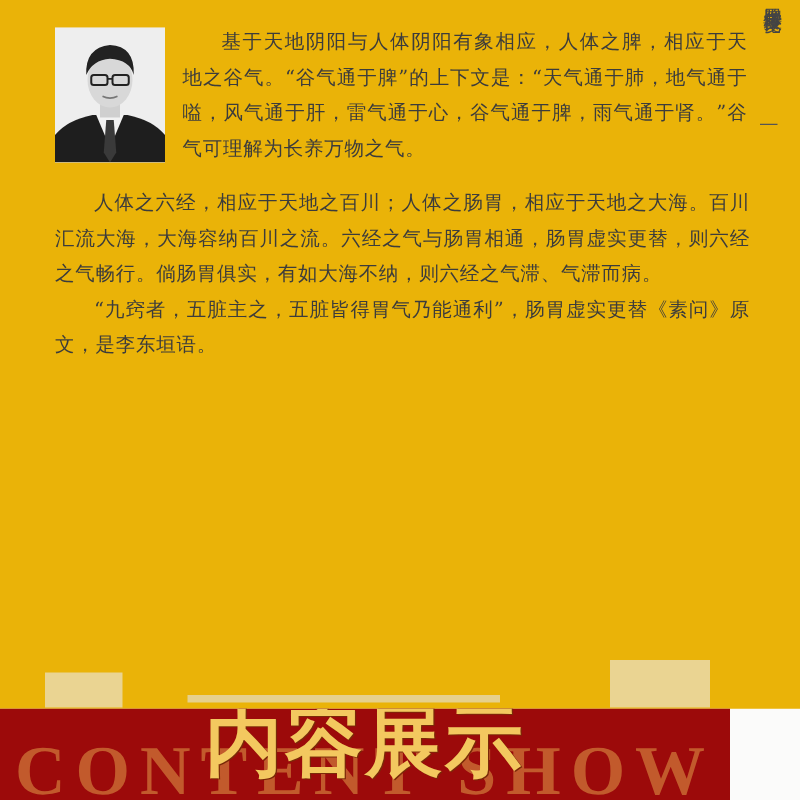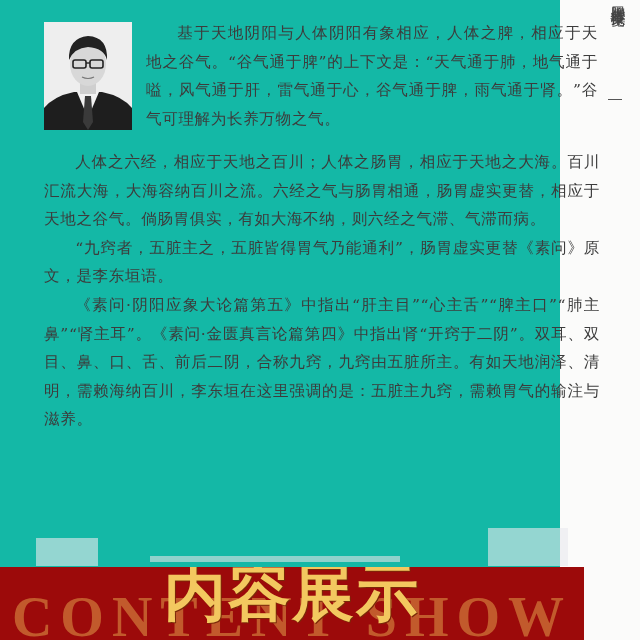--- a/index.html
+++ b/index.html
@@ -2,21 +2,21 @@
 <html><head>
   <meta charset="utf-8">
   <style>
     html, body { margin: 0; padding: 0; }
     body {
       width: 640px; height: 640px; overflow: hidden; position: relative;
       background: #fbfbfa;
       font-family: "DejaVu Serif", "Liberation Serif", serif;
       color: #3a3a3a;
     }
-    .page { position: absolute; left: 0; top: 0; width: 560px; height: 567px; background: #14b8a6; }
+    .page { position: absolute; left: 0; top: 0; width: 640px; height: 567px; background: #eab308; }
     .portrait {
       position: absolute; left: 44px; top: 22px; width: 88px; height: 108px;
       background: #f0f0f0; overflow: hidden;
     }
     .portrait svg { width: 100%; height: 100%; display: block; }
     .side-title {
       position: absolute; left: 604px; top: -6px; width: 22px;
       font-size: 15px; line-height: 17px; color: #444;
       writing-mode: vertical-rl; text-orientation: upright; letter-spacing: 1px;
     }
@@ -69,23 +69,22 @@
   </div>
 
   <div class="side-title">脾胃虚实传变论</div>
   <div class="side-rule"></div>
 
   <div class="text intro">
     <p class="indent">基于天地阴阳与人体阴阳有象相应，人体之脾，相应于天地之谷气。“谷气通于脾”的上下文是：“天气通于肺，地气通于嗌，风气通于肝，雷气通于心，谷气通于脾，雨气通于肾。”谷气可理解为长养万物之气。</p>
   </div>
 
   <div class="text body">
-    <p class="indent">人体之六经，相应于天地之百川；人体之肠胃，相应于天地之大海。百川汇流大海，大海容纳百川之流。六经之气与肠胃相通，肠胃虚实更替，相应于天地之谷气。倘肠胃俱实，有如大海不纳，则六经之气滞、气滞而病。</p>
+    <p class="indent">人体之六经，相应于天地之百川；人体之肠胃，相应于天地之大海。百川汇流大海，大海容纳百川之流。六经之气与肠胃相通，肠胃虚实更替，则六经之气畅行。倘肠胃俱实，有如大海不纳，则六经之气滞、气滞而病。</p>
     <p class="indent">“九窍者，五脏主之，五脏皆得胃气乃能通利”，肠胃虚实更替《素问》原文，是李东垣语。</p>
-    <p class="indent">《素问·阴阳应象大论篇第五》中指出“肝主目”“心主舌”“脾主口”“肺主鼻”“肾主耳”。《素问·金匮真言论篇第四》中指出肾“开窍于二阴”。双耳、双目、鼻、口、舌、前后二阴，合称九窍，九窍由五脏所主。有如天地润泽、清明，需赖海纳百川，李东垣在这里强调的是：五脏主九窍，需赖胃气的输注与滋养。</p>
   </div>
 
   <div class="ghost" style="left:36px;top:538px;width:62px;height:28px;"></div>
   <div class="ghost" style="left:488px;top:528px;width:80px;height:38px;"></div>
   <div class="ghost-line" style="left:150px;top:556px;width:250px;"></div>
 </div>
 
 <div class="banner">
   <div class="banner-en">CONTENT SHOW</div>
   <div class="banner-cn">内容展示</div>

